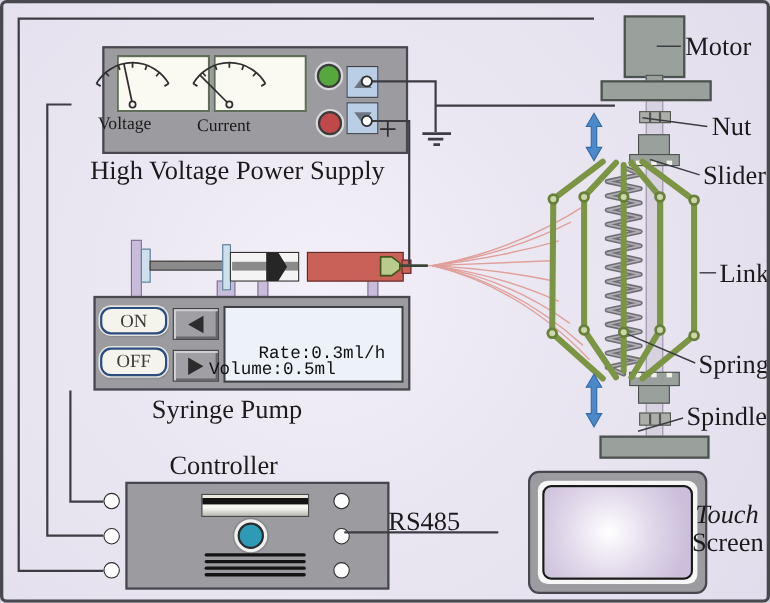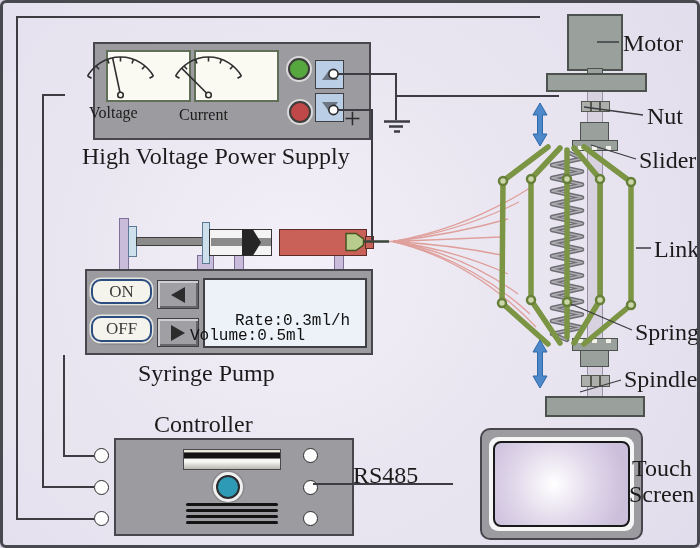--- a/index.html
+++ b/index.html
@@ -232,16 +232,16 @@
   <div class="lbl" style="left:151px;top:408px;">Controller</div>
   <div class="lbl" style="left:350px;top:459px;">RS485</div>
 
   <div class="lbl" style="left:620px;top:27px;">Motor</div>
   <div class="lbl" style="left:644px;top:100px;text-align:right;">Nut</div>
   <div class="lbl" style="left:636px;top:144px;">Slider</div>
   <div class="lbl" style="left:651px;top:233px;">Link</div>
   <div class="lbl" style="left:632px;top:316px;">Spring</div>
   <div class="lbl" style="left:621px;top:363px;">Spindle</div>
 
-  <div class="lbl" style="left:629px;top:452px;">Touch</div>
+  <div class="lbl" style="left:629px;top:452px;font-style:italic;">Touch</div>
   <div class="lbl" style="left:626px;top:478px;">Screen</div>
 
 </div>
 
 </body></html>

